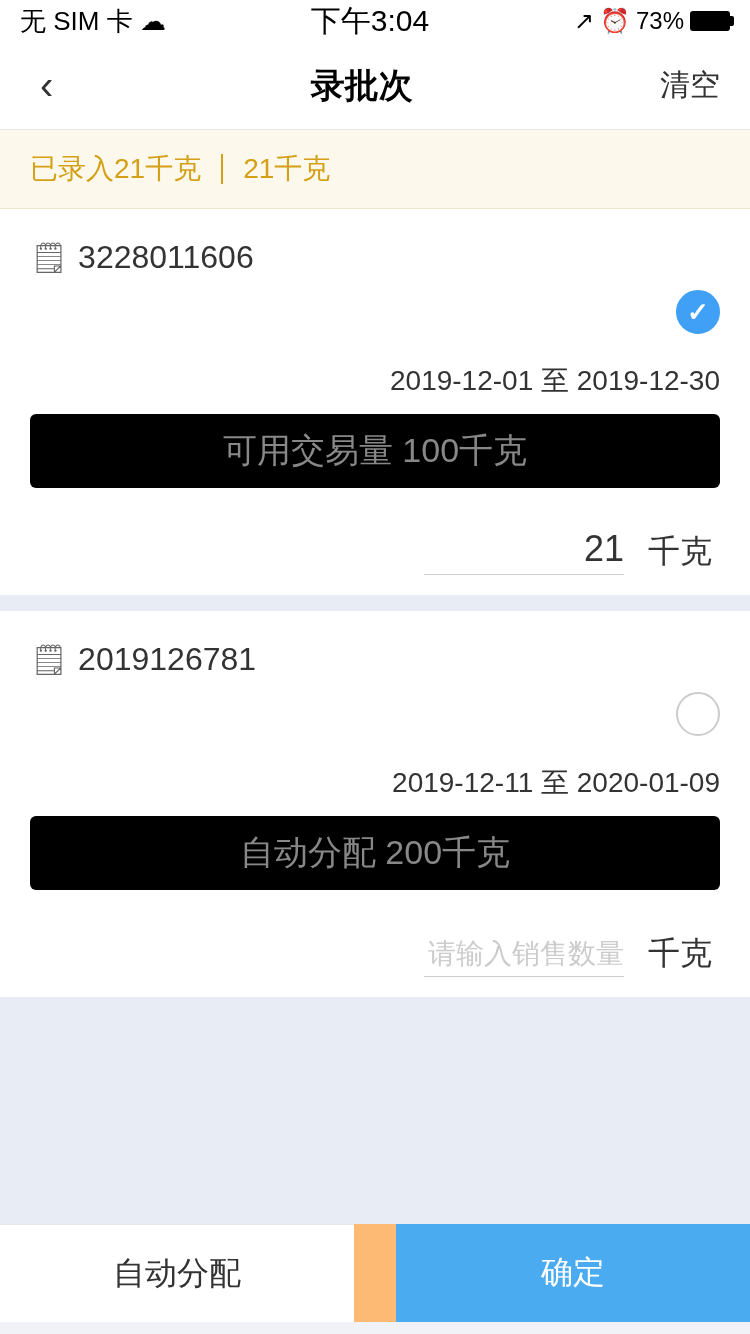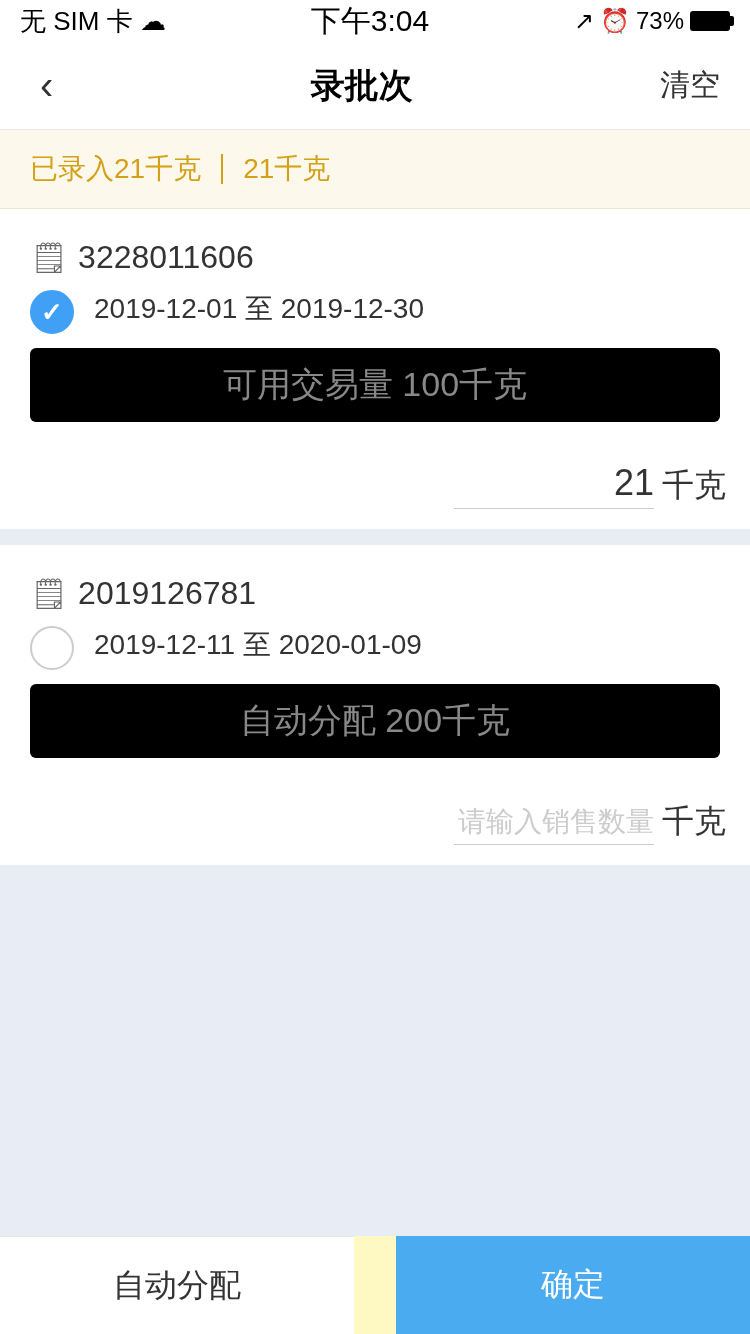--- a/index.html
+++ b/index.html
@@ -139,23 +139,24 @@
       font-size: 30px;
       color: #666;
     }
     .batch-id {
       font-size: 32px;
       font-weight: 500;
       color: #333;
     }
     .batch-date-row {
       display: flex;
-      align-items: flex-start;
-      gap: 20px;
+      align-items: flex-end;
+      gap: 28px;
       margin-bottom: 14px;
+      flex-direction: column;
     }
     .radio-circle {
       width: 44px;
       height: 44px;
       border-radius: 50%;
       border: 2px solid #ccc;
       background: #fff;
       flex-shrink: 0;
       display: flex;
       align-items: center;
@@ -183,23 +184,23 @@
       color: #888;
       margin-left: 0;
       text-align: center;
     }
 
     
     .quantity-row {
       display: flex;
       align-items: center;
       justify-content: flex-end;
-      padding: 20px 24px;
-      background: #fff;
-      gap: 8px;
+      padding: 20px 38px;
+      background: #fff;
+      gap: 24px;
     }
     .quantity-input {
       font-size: 36px;
       color: #333;
       text-align: right;
       border: none;
       outline: none;
       width: 200px;
       background: transparent;
     }
@@ -220,23 +221,23 @@
     .section-sep {
       height: 16px;
       background: #e8ecf5;
     }
 
     
     .bottom-bar {
       width: 100%;
       height: 98px;
       display: flex;
-      background: #fef9c3;
+      background: #fdba74;
       position: fixed;
-      bottom: 0;
+      bottom: 12px;
       left: 0;
       justify-content: space-between;
     }
     .btn-auto {
       flex: 1;
       height: 100%;
       display: flex;
       align-items: center;
       justify-content: center;
       font-size: 32px;

